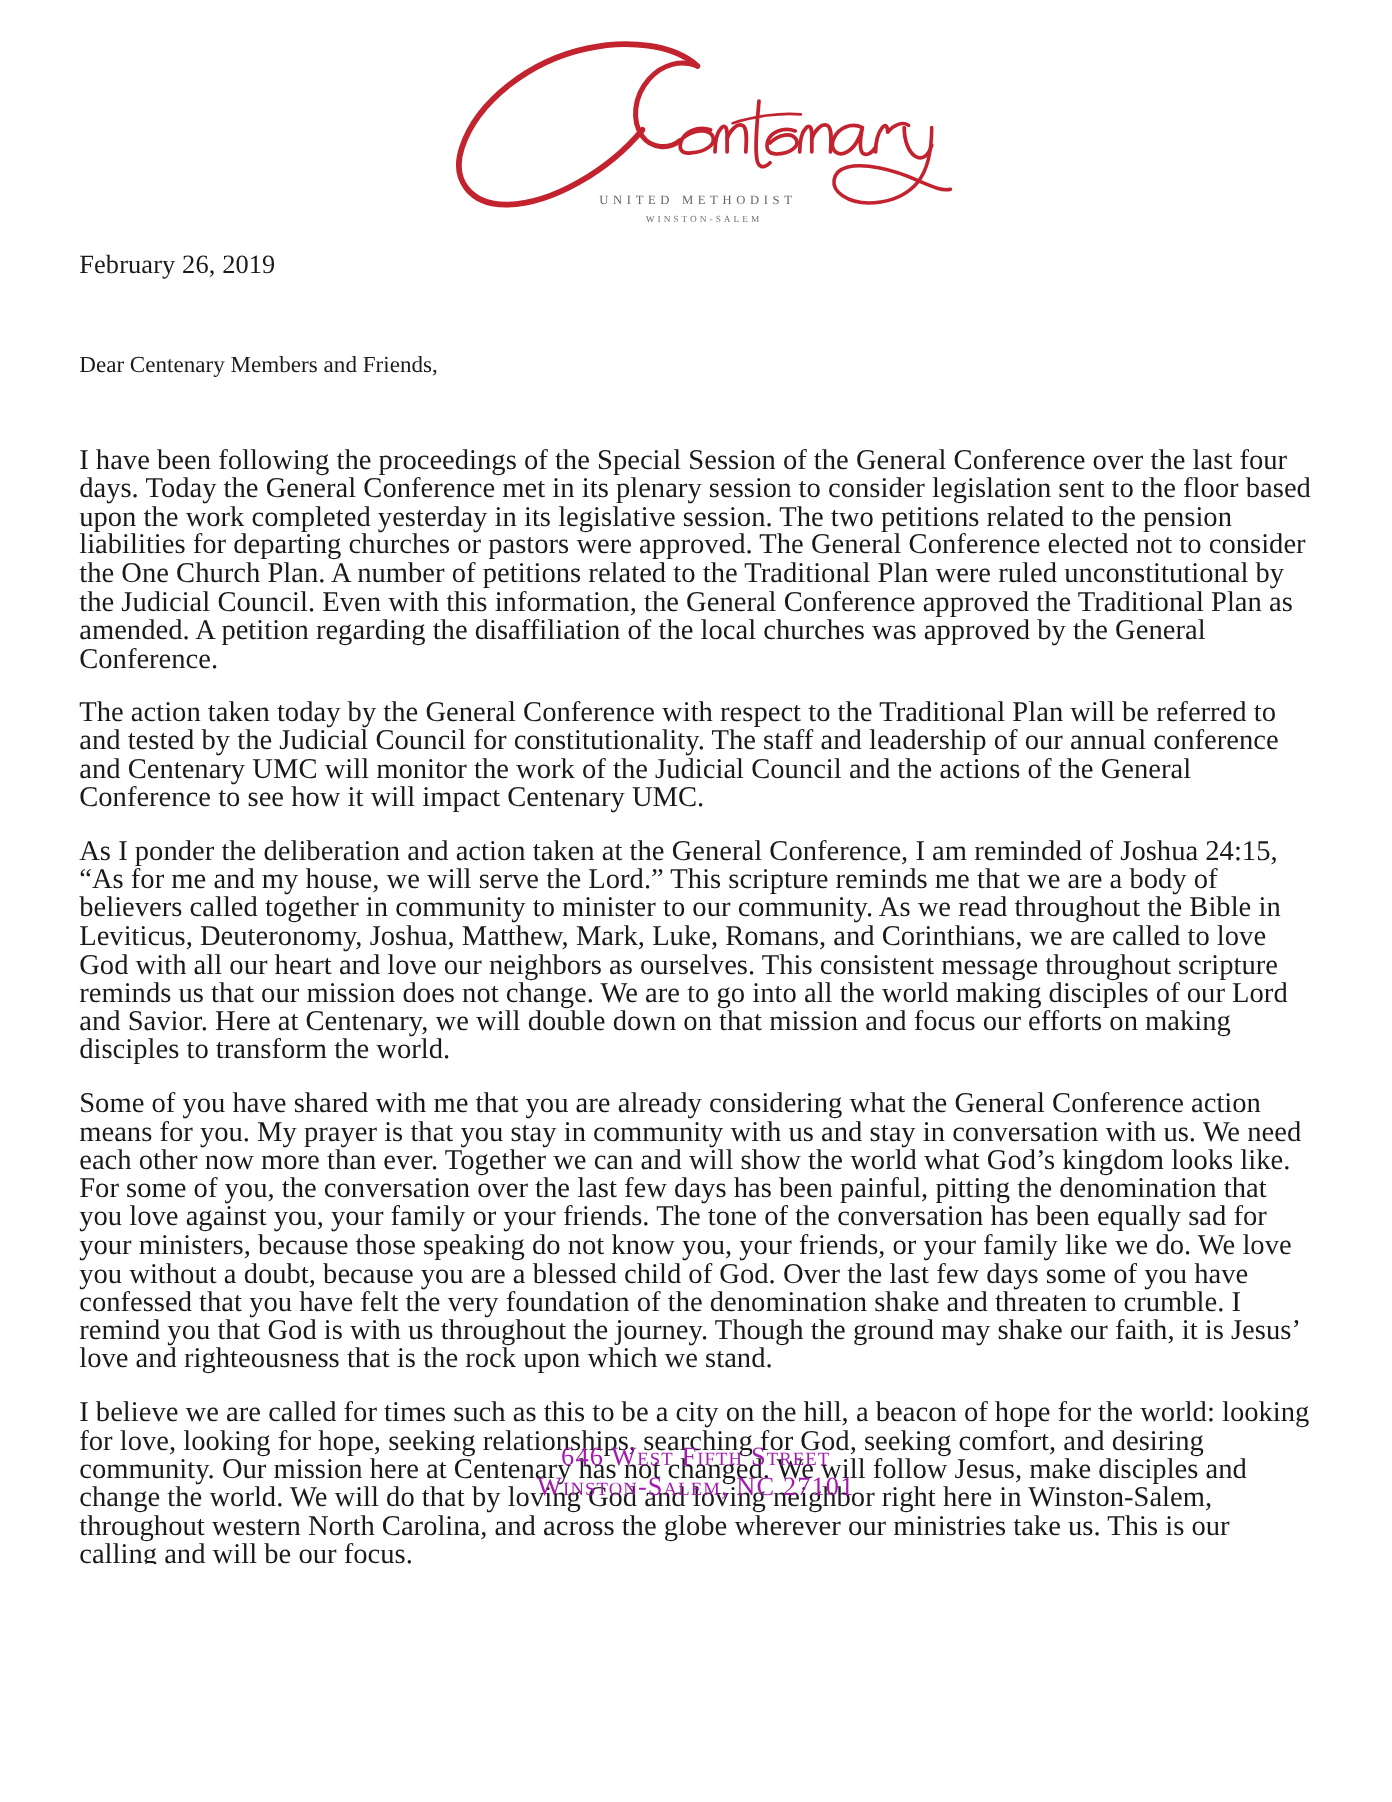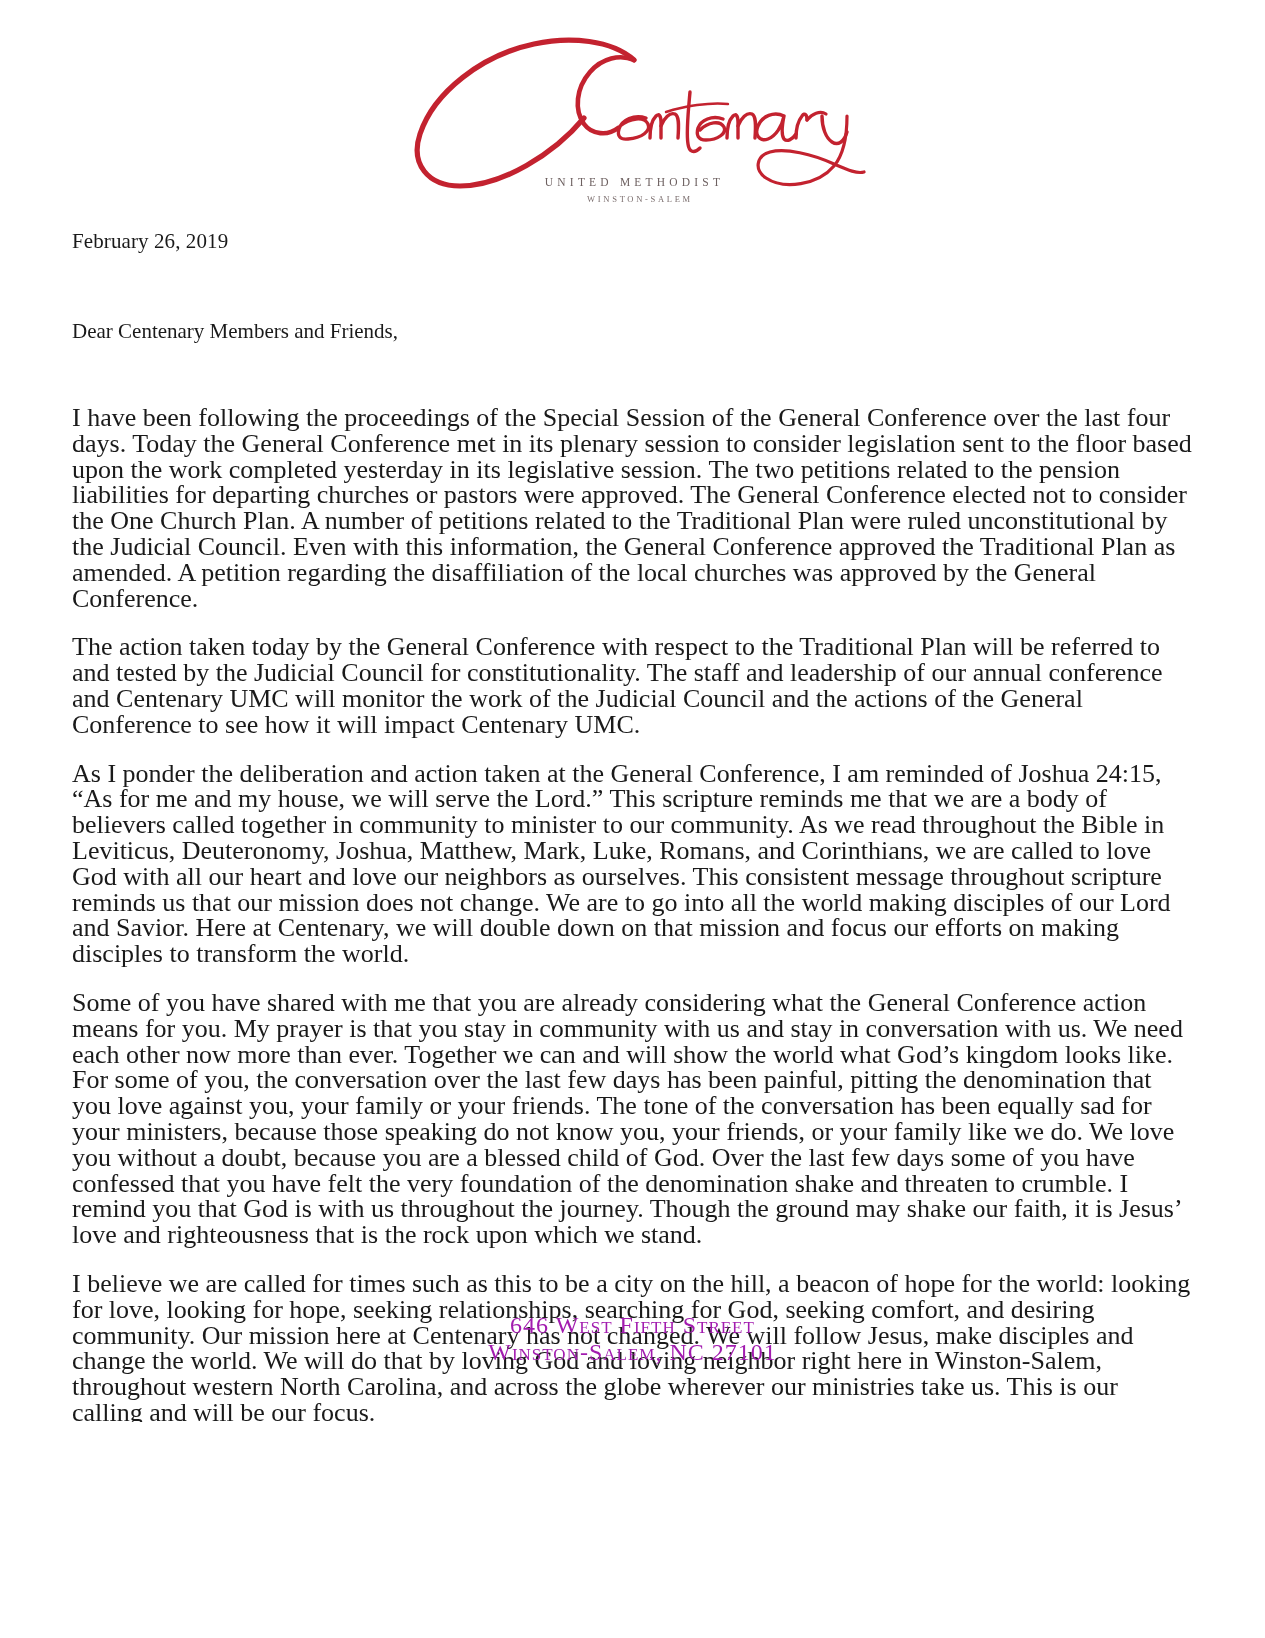--- a/index.html
+++ b/index.html
@@ -69,21 +69,21 @@
   }
 
   
   .letter-body {
     position: absolute;
     left: 72px;
     top: 228px;
     width: 1121px;
   }
   .date-line {
-    font-size: 21px;
+    font-size: 24px;
     line-height: 26px;
     margin: 0 0 64px 0;
     letter-spacing: 0.1px;
   }
   .salutation {
     font-size: 21px;
     line-height: 26px;
     margin: 0 0 61px 0;
   }
   .para {

